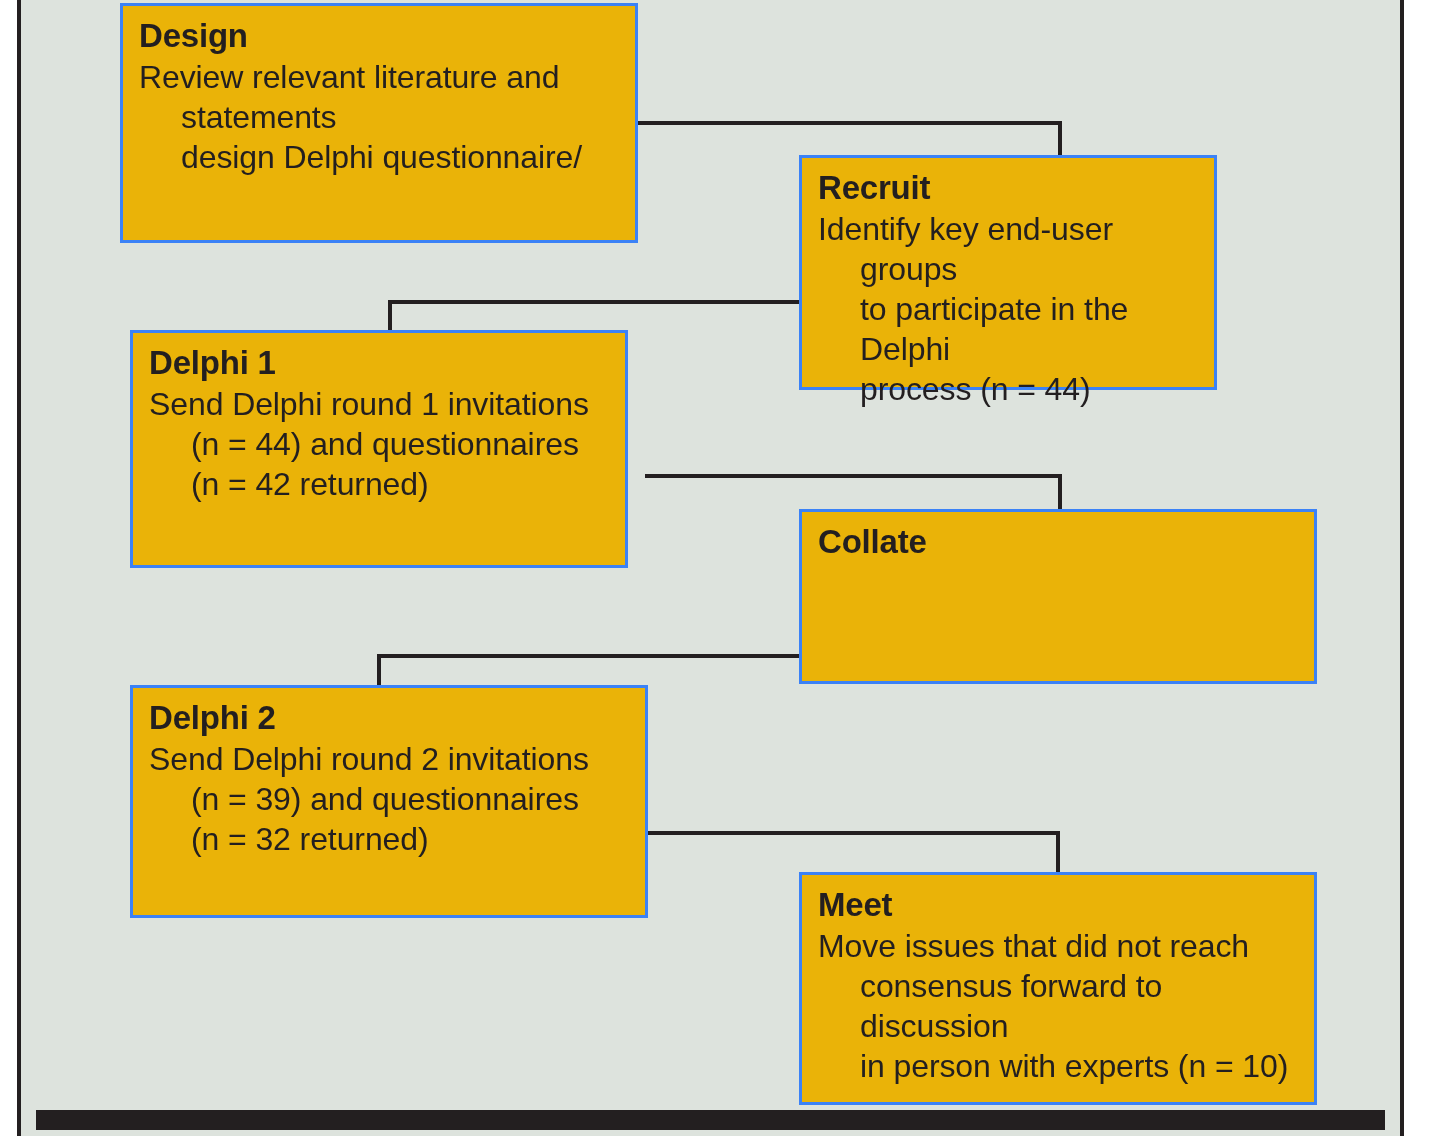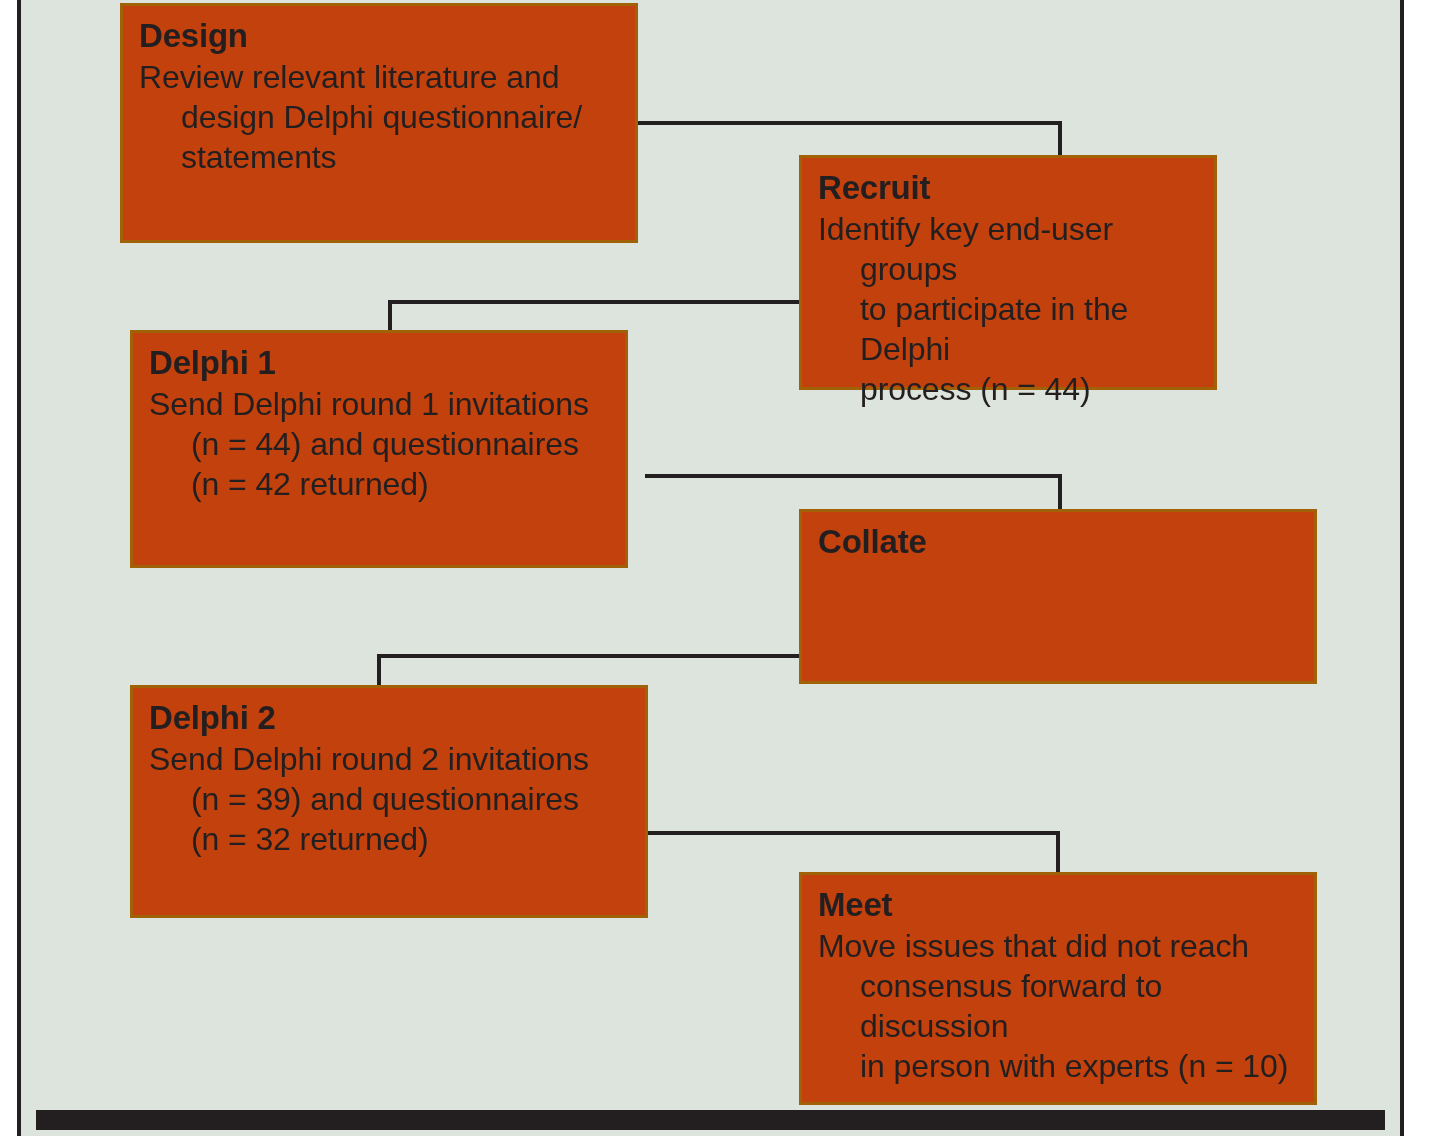--- a/index.html
+++ b/index.html
@@ -49,22 +49,22 @@
 
   
   .conn {
     position: absolute;
     background: #231f20;
   }
 
   
   .node {
     position: absolute;
-    background: #c2410c;
-    border: 3px solid #a16207;
+    background: #eab308;
+    border: 3px solid #3b82f6;
     box-sizing: border-box;
     padding: 10px 14px 18px 16px;
   }
   .node-title {
     font-weight: bold;
     font-size: 33px;
     line-height: 40px;
     color: #231f20;
     letter-spacing: -0.2px;
     margin: 0 0 1px 0;
@@ -114,22 +114,22 @@
 
   <div class="conn" style="left:377px; top:654px; width:426px; height:4px;"></div>
   <div class="conn" style="left:377px; top:654px; width:4px; height:35px;"></div>
 
   <div class="conn" style="left:645px; top:831px; width:415px; height:4px;"></div>
   <div class="conn" style="left:1056px; top:831px; width:4px; height:43px;"></div>
 
   <div class="node" style="left:120px; top:3px; width:518px; height:240px;">
     <div class="node-title">Design</div>
     <div class="node-body"><span>Review relevant literature and</span>
+      <span class="cont">statements</span>
       <span class="cont">design Delphi questionnaire/</span>
-      <span class="cont">statements</span>
     </div>
   </div>
 
   <div class="node" style="left:799px; top:155px; width:418px; height:235px;">
     <div class="node-title">Recruit</div>
     <div class="node-body"><span>Identify key end-user groups</span>
       <span class="cont">to participate in the Delphi</span>
       <span class="cont">process (n = 44)</span>
     </div>
   </div>

